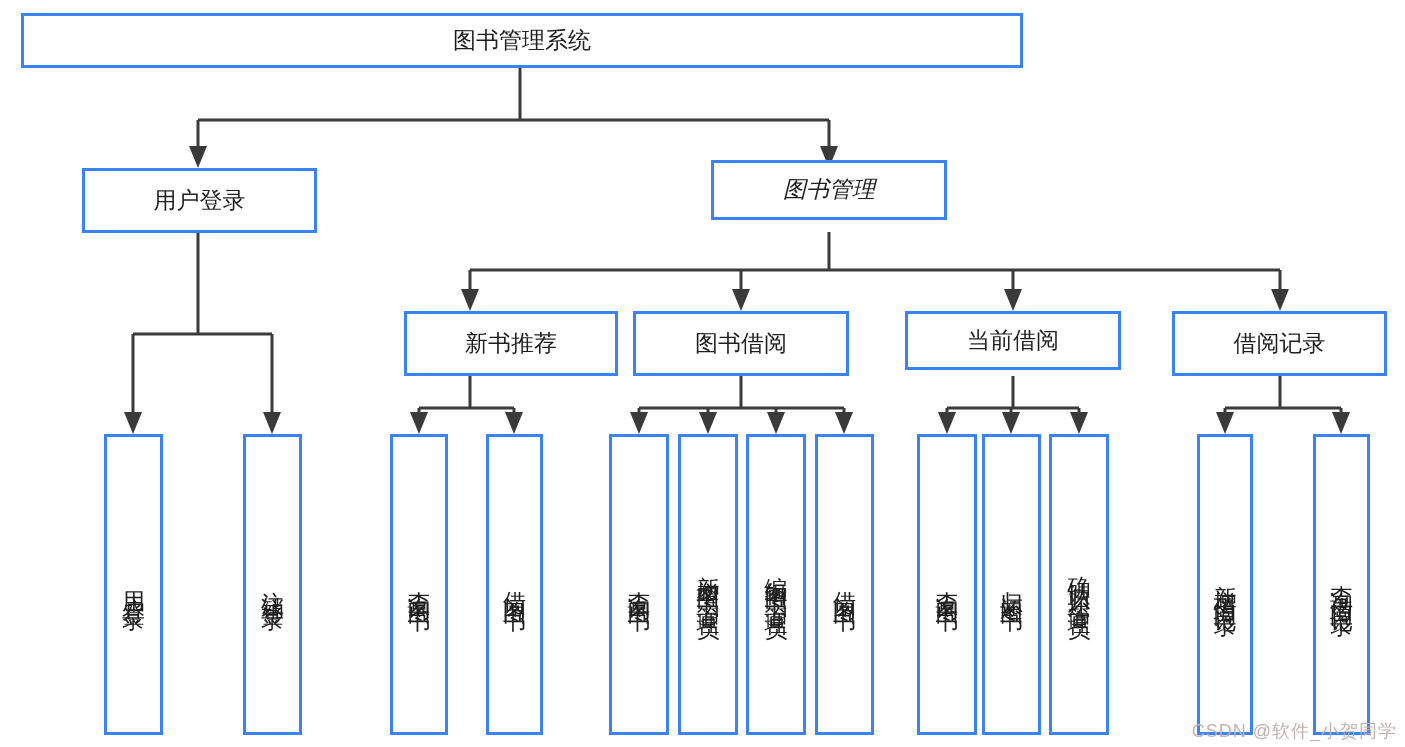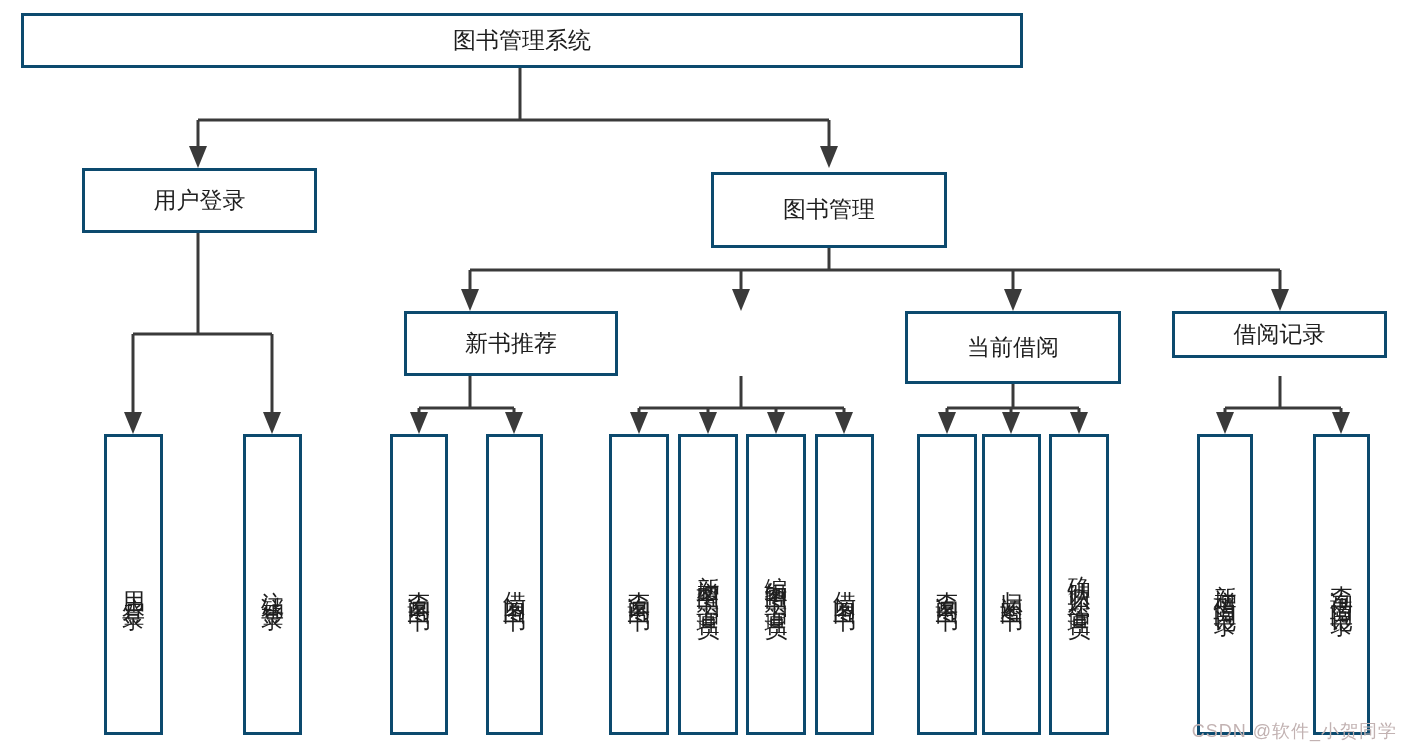--- a/index.html
+++ b/index.html
@@ -15,21 +15,21 @@
     overflow:hidden;
   }
   .lines{
     position:absolute;
     left:0;top:0;
     pointer-events:none;
   }
   .node{
     position:absolute;
     box-sizing:border-box;
-    border:3px solid #0c4a6e;
+    border:3px solid #3b82f6;
     background:#ffffff;
     display:flex;
     align-items:center;
     justify-content:center;
     color:#1e1e1e;
     font-size:23px;
     text-align:center;
     line-height:1.2;
   }
   .node.v{
@@ -121,25 +121,26 @@
       <polygon points="1002,412 1020,412 1011,434"></polygon>
       <polygon points="1070,412 1088,412 1079,434"></polygon>
       <polygon points="1216,412 1234,412 1225,434"></polygon>
       <polygon points="1332,412 1350,412 1341,434"></polygon>
     </g>
   </svg>
 
   <div class="node" style="left:21px;top:13px;width:1002px;height:55px;">图书管理系统</div>
 
   <div class="node" style="left:82px;top:168px;width:235px;height:65px;">用户登录</div>
-  <div class="node" style="left:711px;top:172px;width:236px;height:76px;">图书管理</div>
+  <div class="node" style="left:711px;top:160px;width:236px;height:60px;font-style:italic;">图书管理</div>
 
   <div class="node" style="left:363px;top:311px;width:214px;height:65px;margin-left:41px;">新书推荐</div>
-  <div class="node" style="left:905px;top:311px;width:216px;height:73px;">当前借阅</div>
-  <div class="node" style="left:1172px;top:311px;width:215px;height:47px;">借阅记录</div>
+  <div class="node" style="left:633px;top:311px;width:216px;height:65px;">图书借阅</div>
+  <div class="node" style="left:905px;top:311px;width:216px;height:59px;">当前借阅</div>
+  <div class="node" style="left:1172px;top:311px;width:215px;height:65px;">借阅记录</div>
 
   <div class="node v" style="left:104px;top:434px;width:59px;height:301px;">用户登录</div>
   <div class="node v" style="left:243px;top:434px;width:59px;height:301px;">注销登录</div>
 
   <div class="node v" style="left:390px;top:434px;width:58px;height:301px;">查询图书</div>
   <div class="node v" style="left:486px;top:434px;width:57px;height:301px;">借阅图书</div>
 
   <div class="node v" style="left:609px;top:434px;width:60px;height:301px;">查询图书</div>
   <div class="node v" style="left:678px;top:434px;width:60px;height:301px;">新增图书（管理员）</div>
   <div class="node v" style="left:746px;top:434px;width:60px;height:301px;">编辑图书（管理员）</div>

